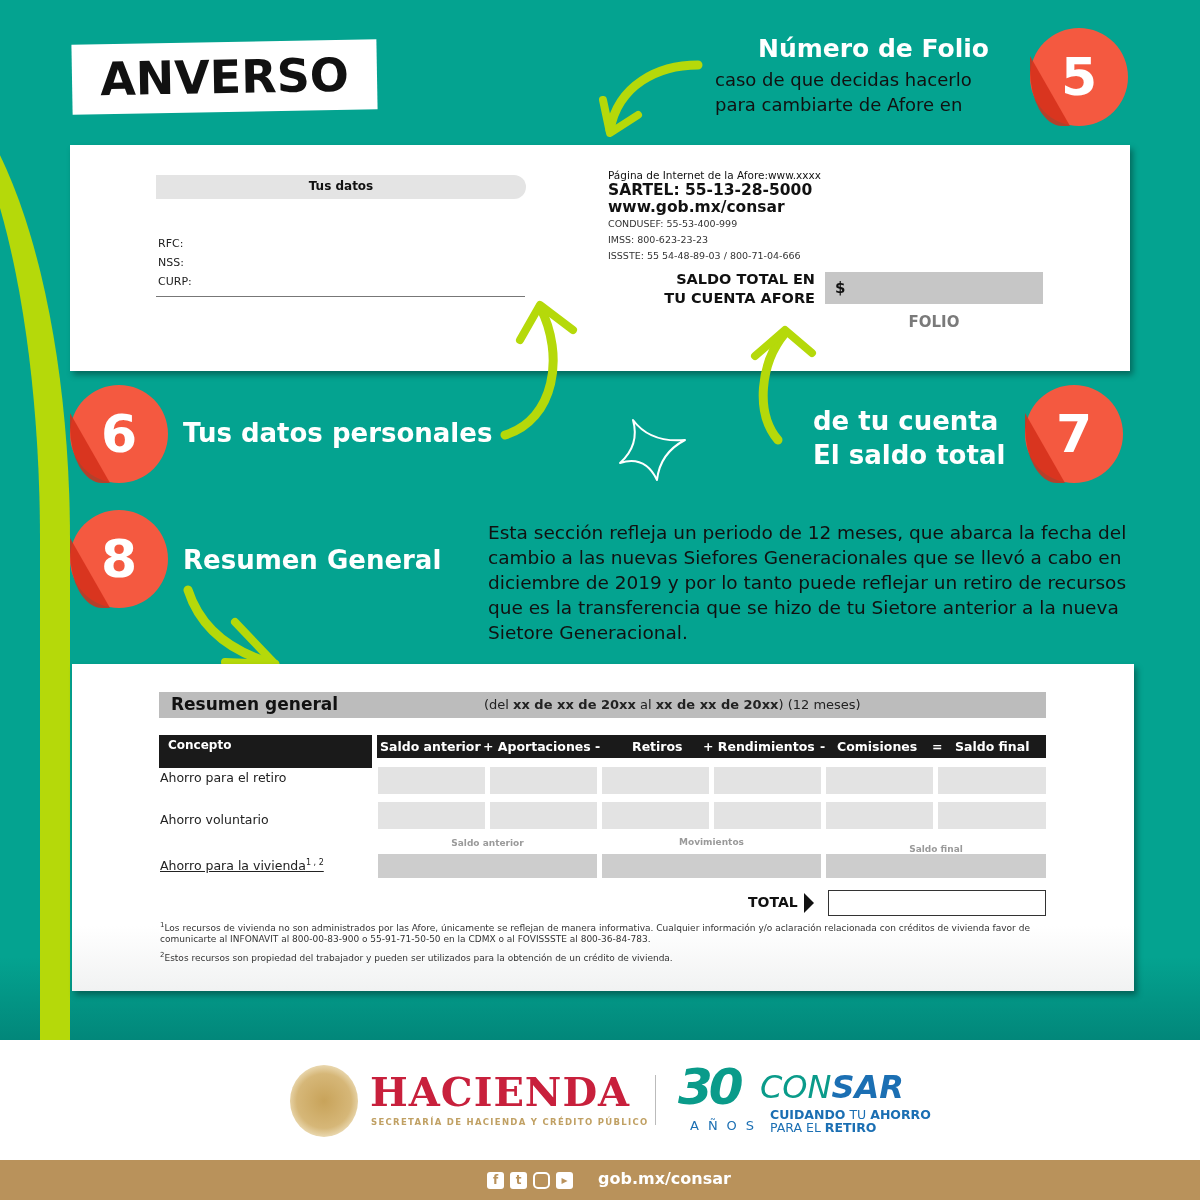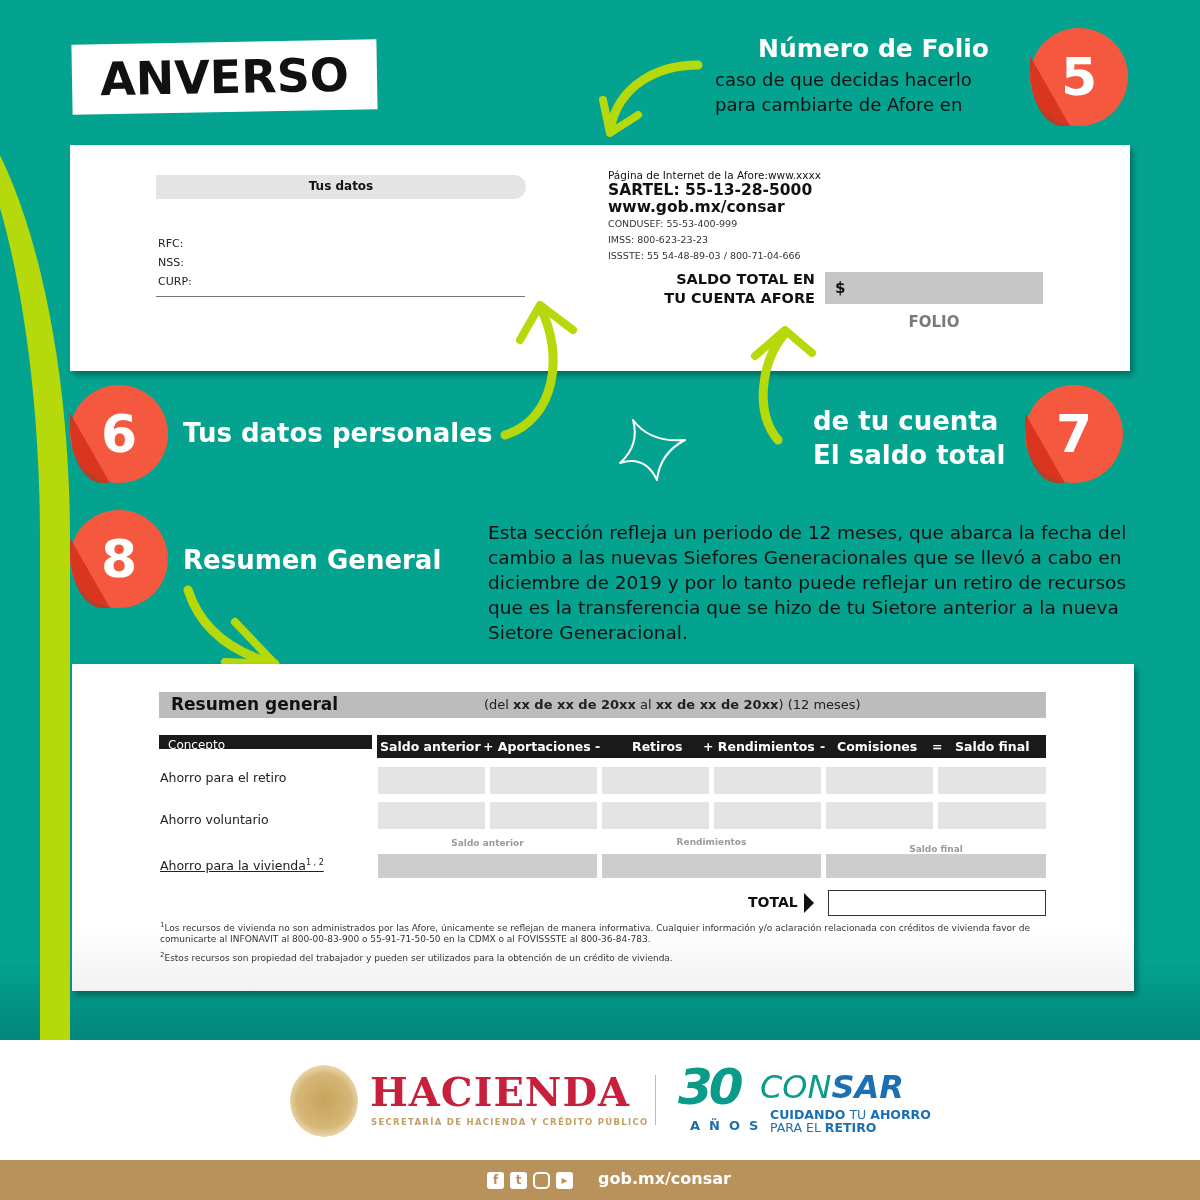--- a/index.html
+++ b/index.html
@@ -75,22 +75,22 @@
     font-size: 15px; font-weight: bold; color: #7a7a7a;
   }
 
   .rg-header {
     position: absolute; left: 87px; top: 28px; width: 887px; height: 26px; background: #bcbcbc;
   }
   .rg-title { position: absolute; left: 12px; top: 2px; font-size: 17px; font-weight: bold; color: #111; }
   .rg-range { position: absolute; left: 325px; top: 5px; font-size: 13px; color: #222; }
   .rg-range b { font-weight: bold; }
   .th-concepto {
-    position: absolute; left: 87px; top: 71px; width: 213px; height: 14px; background: #1a1a1a;
-    color: #fff; font-size: 12px; font-weight: normal; padding-left: 9px; line-height: 21px;
+    position: absolute; left: 87px; top: 71px; width: 213px; height: 33px; background: #1a1a1a;
+    color: #fff; font-size: 12px; font-weight: bold; padding-left: 9px; line-height: 21px;
   }
   .th-cols {
     position: absolute; left: 305px; top: 71px; width: 669px; height: 23px; background: #1a1a1a;
     color: #fff; font-size: 12.5px; font-weight: bold; line-height: 23px;
   }
   .th-cols span { position: absolute; top: 0; white-space: nowrap; }
   .row-label { position: absolute; left: 88px; font-size: 12.5px; color: #222; }
   .row-label sup { font-size: 8px; }
   .cell { position: absolute; height: 27px; background: #e3e3e3; }
   .cell.dark { background: #cdcdcd; height: 24px; }
@@ -109,21 +109,21 @@
 
   .logos { position: absolute; left: 0; top: 1040px; width: 1200px; height: 140px; background: #fff; }
   .seal {
     position: absolute; left: 290px; top: 25px; width: 68px; height: 72px; border-radius: 50%;
     background: radial-gradient(circle, #c8a35a 0%, #d6b778 55%, #e9d7ae 72%, #fff 74%);
   }
   .hacienda { position: absolute; left: 370px; top: 28px; font-family: "DejaVu Serif", serif; font-size: 40px; font-weight: bold; color: #c8203c; letter-spacing: 1px; }
   .hacienda-sub { position: absolute; left: 371px; top: 77px; font-size: 8.5px; font-weight: bold; color: #c0a063; letter-spacing: 1.3px; }
   .sep-line { position: absolute; left: 655px; top: 35px; width: 1px; height: 50px; background: #bbb; }
   .c30 { position: absolute; left: 678px; top: 18px; font-size: 50px; font-weight: bold; font-style: italic; color: #0a9b8a; letter-spacing: -4px; }
-  .anos { position: absolute; left: 690px; top: 78px; font-size: 13px; font-weight: bold; color: #1b6fb3; letter-spacing: 9px; }
+  .anos { position: absolute; left: 690px; top: 78px; font-size: 13px; font-weight: normal; color: #1b6fb3; letter-spacing: 9px; }
   .consar { position: absolute; left: 760px; top: 28px; font-size: 32px; font-style: italic; color: #0a9b8a; }
   .consar b { color: #1b6fb3; font-weight: bold; }
   .consar-sub { position: absolute; left: 770px; top: 68px; font-size: 12.5px; color: #1b6fb3; line-height: 13px; }
   .consar-sub b { font-weight: bold; }
 
   .footer-bar { position: absolute; left: 0; top: 1160px; width: 1200px; height: 40px; background: #b9925b; }
   .social { position: absolute; left: 487px; top: 12px; display: flex; gap: 6px; }
   .social .ic { width: 17px; height: 17px; background: #fff; border-radius: 3px; color: #b9925b; font-size: 12px; font-weight: bold; text-align: center; line-height: 17px; }
   .social .ic.ig { background: transparent; border: 2px solid #fff; border-radius: 5px; }
   .footer-url { position: absolute; left: 598px; top: 9px; font-size: 16px; color: #fff; font-weight: bold; }
@@ -241,21 +241,21 @@
 
   <div class="row-label" style="top:148px;">Ahorro voluntario</div>
   <div class="cell" style="left:306px;top:138px;width:107px;"></div>
   <div class="cell" style="left:418px;top:138px;width:107px;"></div>
   <div class="cell" style="left:530px;top:138px;width:107px;"></div>
   <div class="cell" style="left:642px;top:138px;width:107px;"></div>
   <div class="cell" style="left:754px;top:138px;width:107px;"></div>
   <div class="cell" style="left:866px;top:138px;width:108px;"></div>
 
   <div class="sub-label" style="left:306px;top:174px;width:219px;">Saldo anterior</div>
-  <div class="sub-label" style="left:530px;top:173px;width:219px;">Rendimientos</div>
+  <div class="sub-label" style="left:530px;top:173px;width:219px;">Movimientos</div>
   <div class="sub-label" style="left:754px;top:180px;width:220px;">Saldo final</div>
 
   <div class="row-label" style="top:194px;text-decoration:underline;"><span>Ahorro para la vivienda</span><sup>1 , 2</sup></div>
   <div class="cell dark" style="left:306px;top:190px;width:219px;"></div>
   <div class="cell dark" style="left:530px;top:190px;width:219px;"></div>
   <div class="cell dark" style="left:754px;top:190px;width:220px;"></div>
 
   <div class="total-label">TOTAL</div>
   <div class="total-arrow"></div>
   <div class="total-box"></div>

